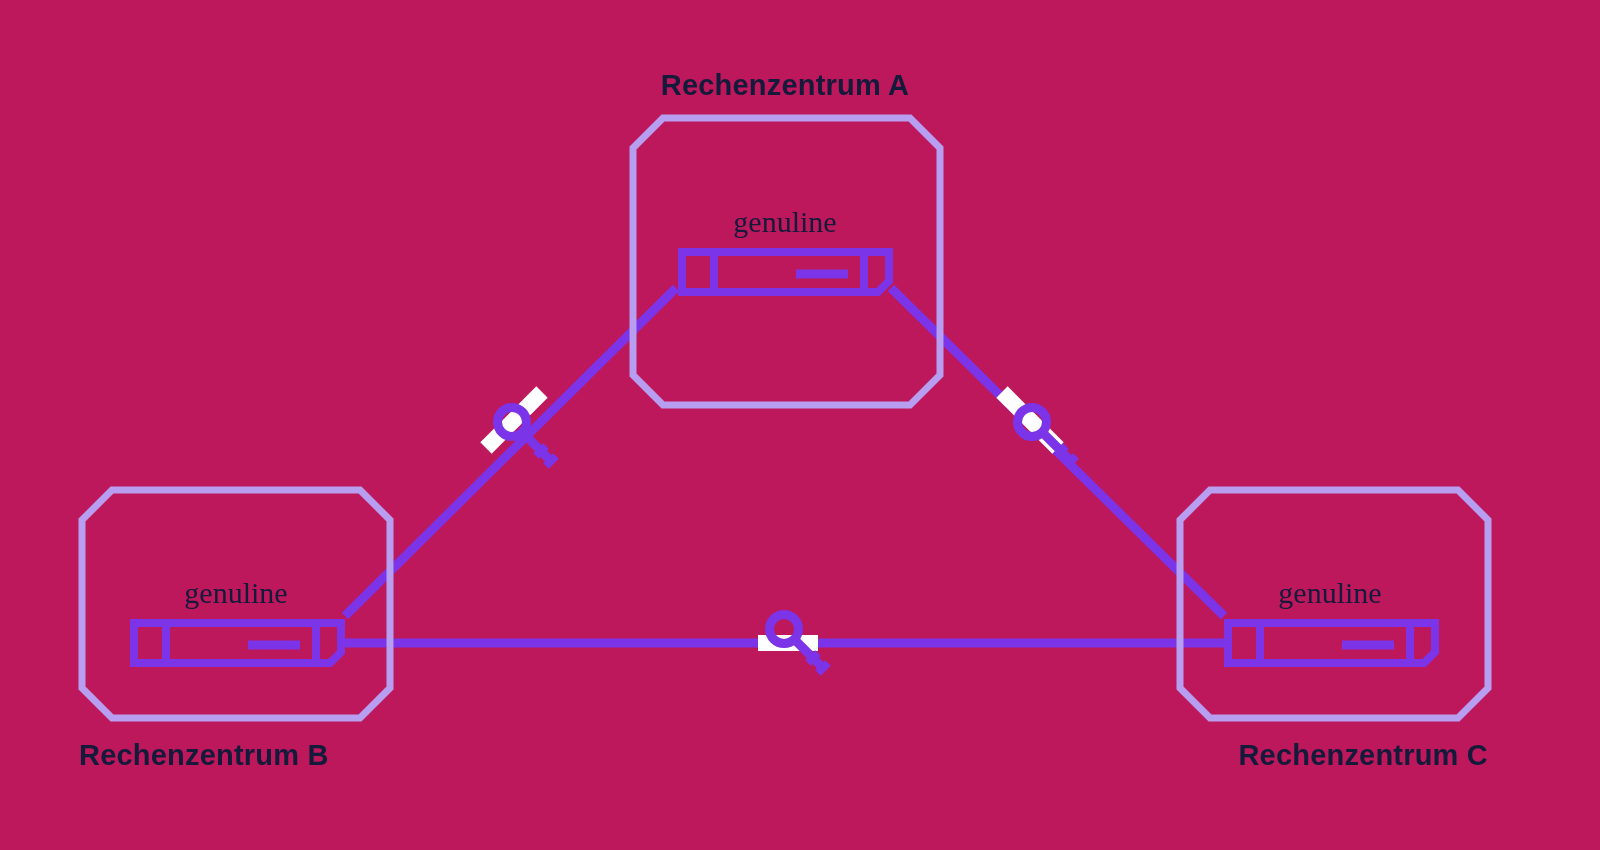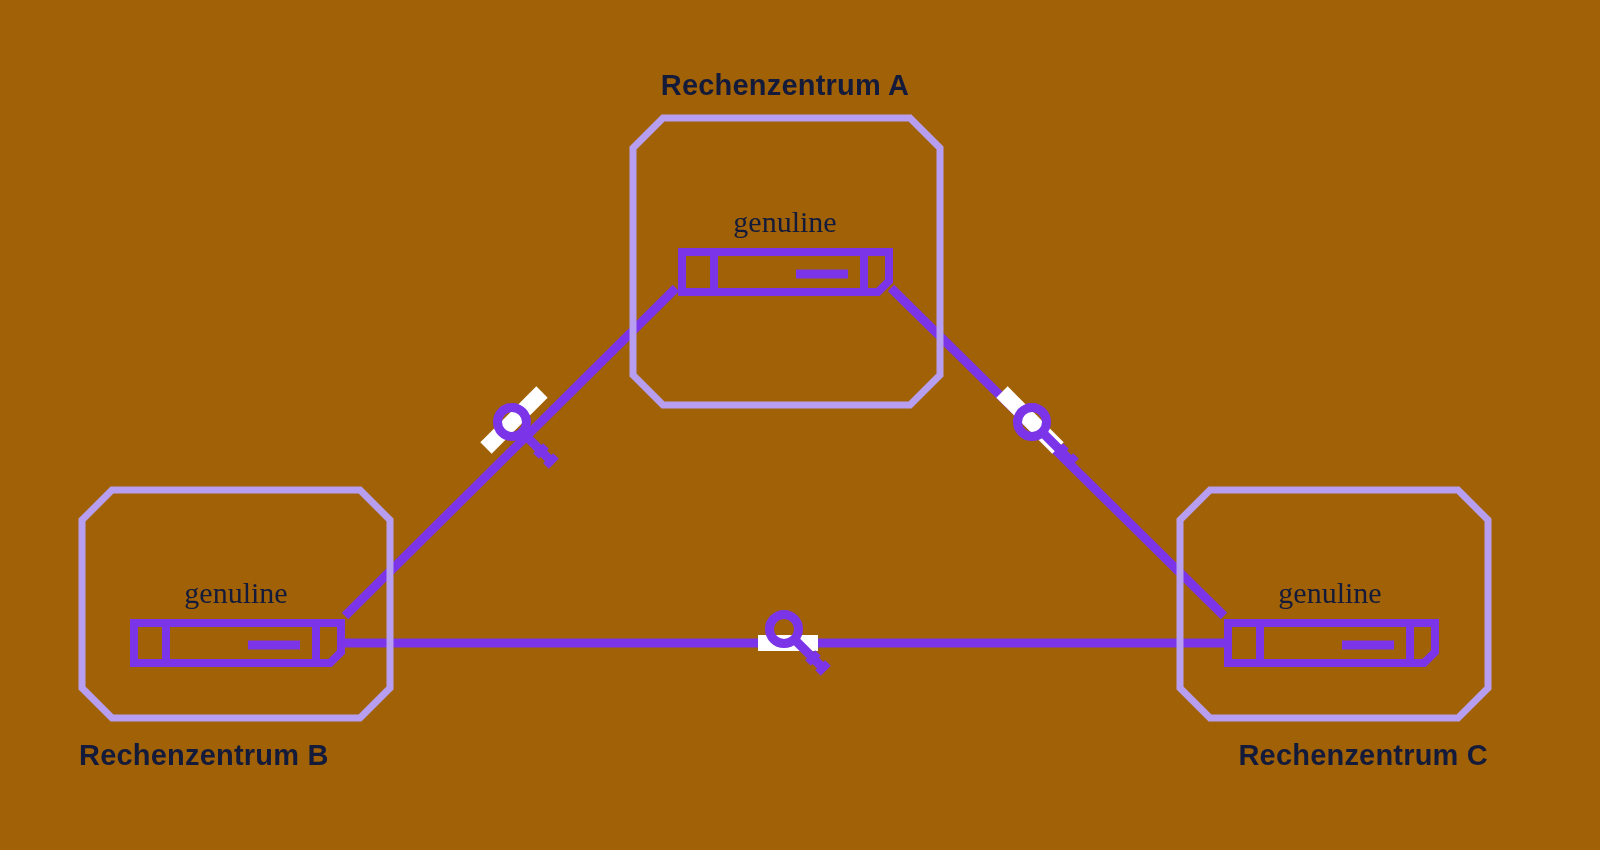--- a/index.html
+++ b/index.html
@@ -11,21 +11,21 @@
     width: 1600px;
     height: 850px;
     font-family: "Liberation Sans", sans-serif;
     overflow: hidden;
     position: relative;
   }
   #stage {
     position: relative;
     width: 1600px;
     height: 850px;
-    background: #a16207;
+    background: #be185d;
   }
   #diagram {
     position: absolute;
     left: 0;
     top: 0;
     width: 1600px;
     height: 850px;
     display: block;
   }
   .dc-title {

